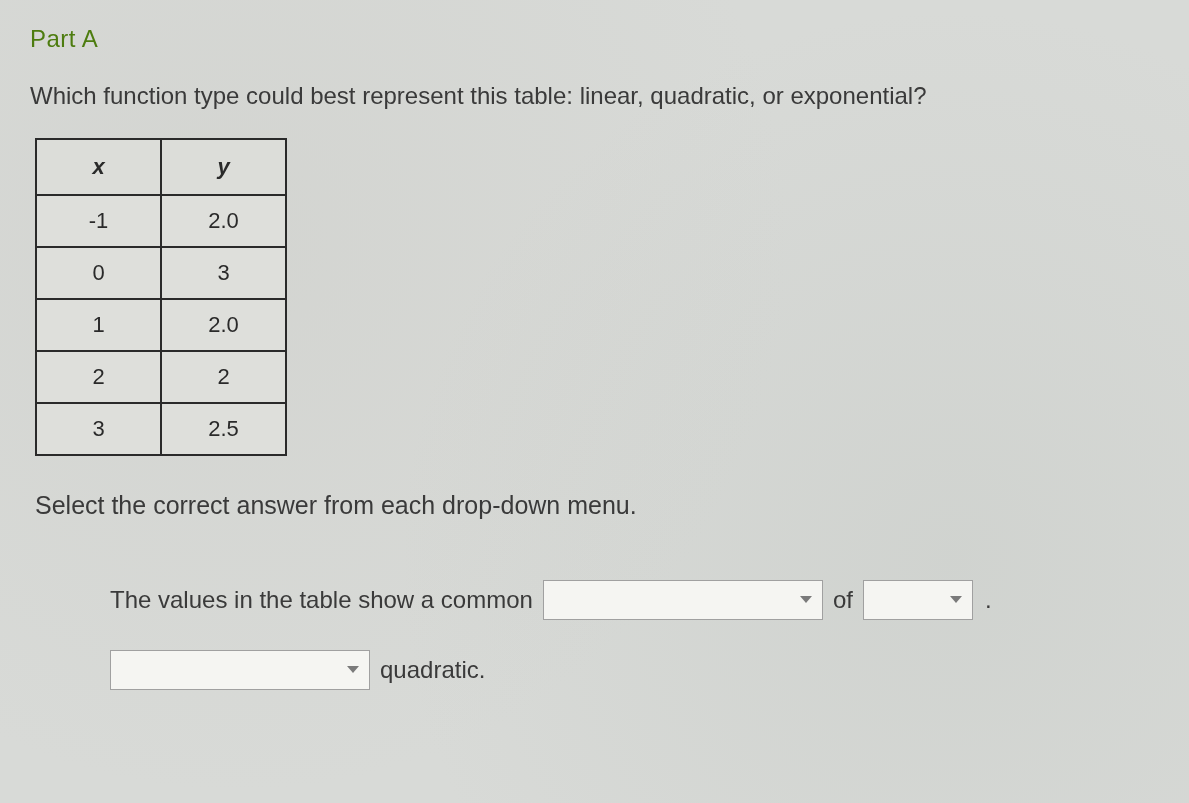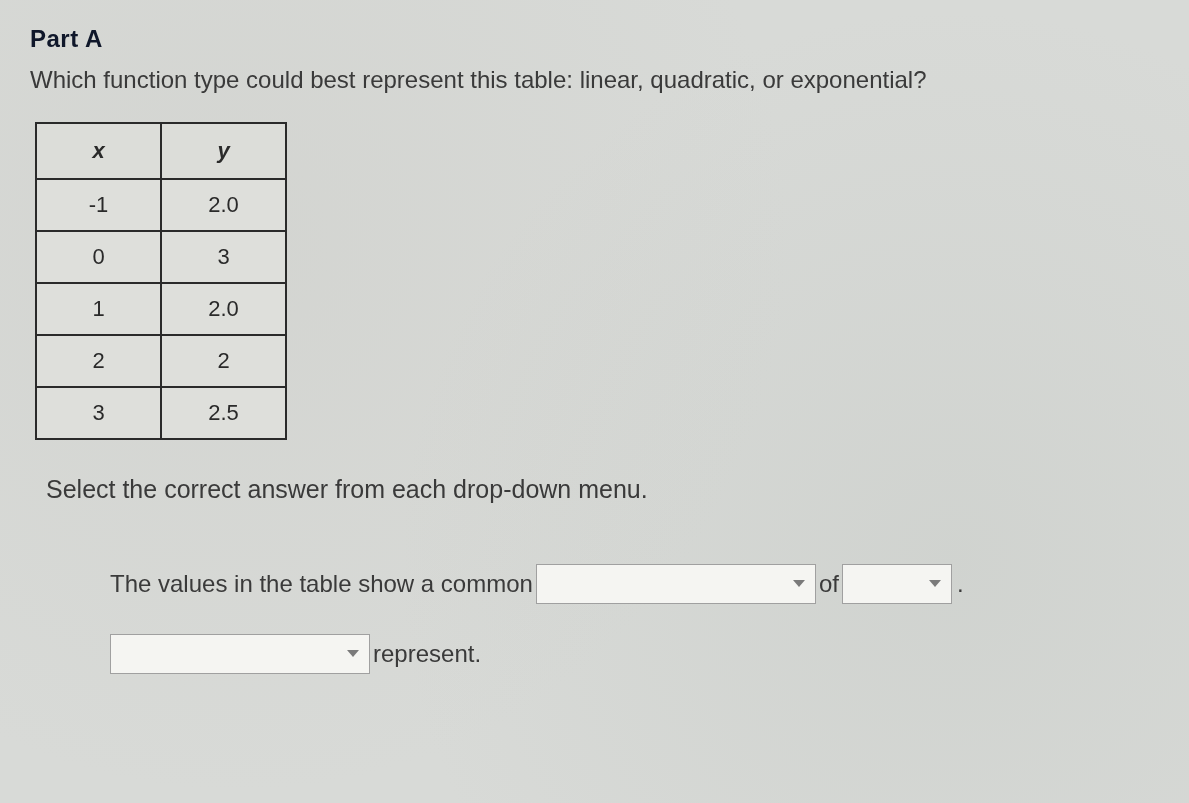--- a/index.html
+++ b/index.html
@@ -12,24 +12,24 @@
       background: #d8dad7;
       background-image: 
         radial-gradient(circle at 20% 30%, rgba(200,200,195,0.3) 0%, transparent 50%),
         radial-gradient(circle at 80% 70%, rgba(190,195,190,0.3) 0%, transparent 50%);
       padding: 25px 30px;
       width: 1189px;
       height: 803px;
       color: #3a3a3a;
     }
     .part-label {
-      font-weight: 700;
+      font-weight: 400;
       font-size: 24px;
-      color: #0f172a;
-      margin-bottom: 10px;
+      color: #4d7c0f;
+      margin-bottom: 26px;
       letter-spacing: 0.5px;
     }
     .question-text {
       font-size: 24px;
       color: #3a3a3a;
       margin-bottom: 25px;
       line-height: 1.4;
     }
     .data-table {
       border-collapse: collapse;
@@ -51,31 +51,31 @@
       background: #dcddd9;
       padding: 14px 0;
     }
     .data-table td {
       background: #dedfdb;
     }
     .instruction-text {
       font-size: 25px;
       color: #3a3a3a;
       margin-bottom: 60px;
-      margin-left: 16px;
+      margin-left: 5px;
     }
     .answer-section {
       margin-left: 80px;
       font-size: 24px;
       color: #3a3a3a;
     }
     .answer-line {
       display: flex;
       align-items: center;
-      gap: 3px;
+      gap: 10px;
       margin-bottom: 30px;
       flex-wrap: nowrap;
     }
     .answer-line span {
       white-space: nowrap;
     }
     .dropdown {
       display: inline-flex;
       align-items: center;
       justify-content: flex-end;
@@ -158,15 +158,15 @@
       <span></span>
       <div class="dropdown-arrow"></div>
     </div>
     <span class="period">.</span>
   </div>
   <div class="answer-line">
     <div class="dropdown dropdown-medium">
       <span></span>
       <div class="dropdown-arrow"></div>
     </div>
-    <span>represent.</span>
+    <span>quadratic.</span>
   </div>
 </div>
 
 </body></html>

